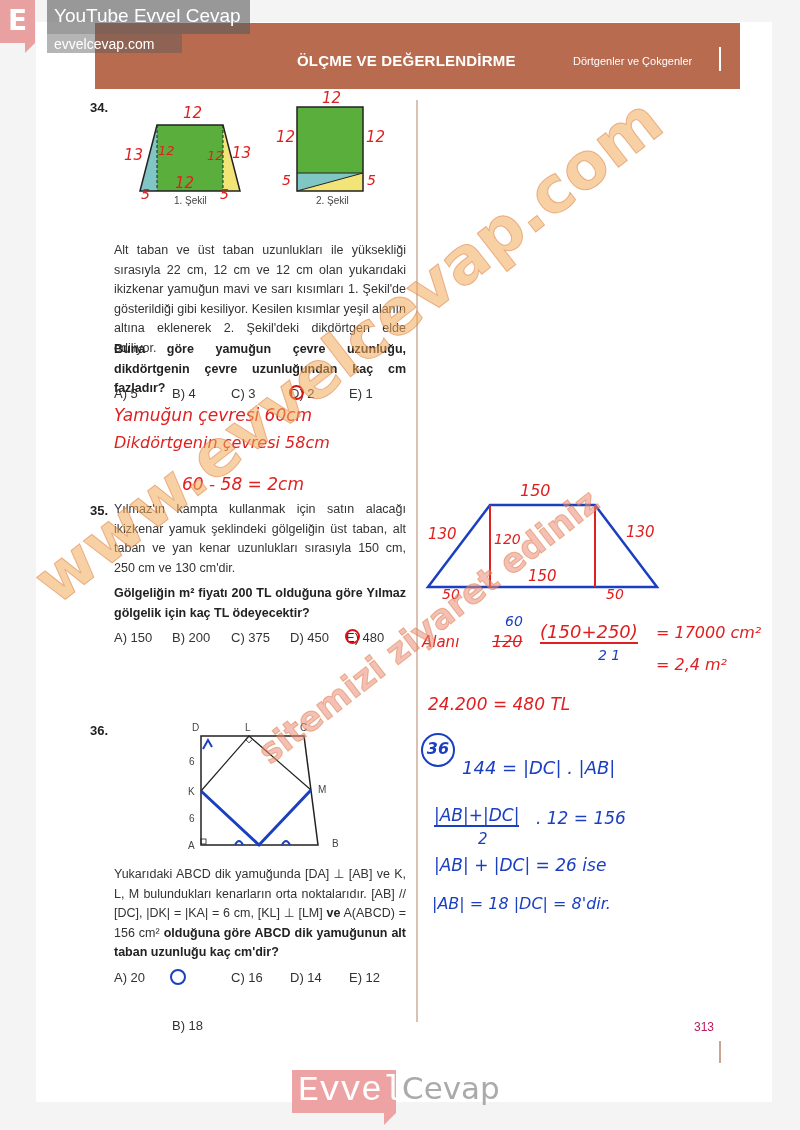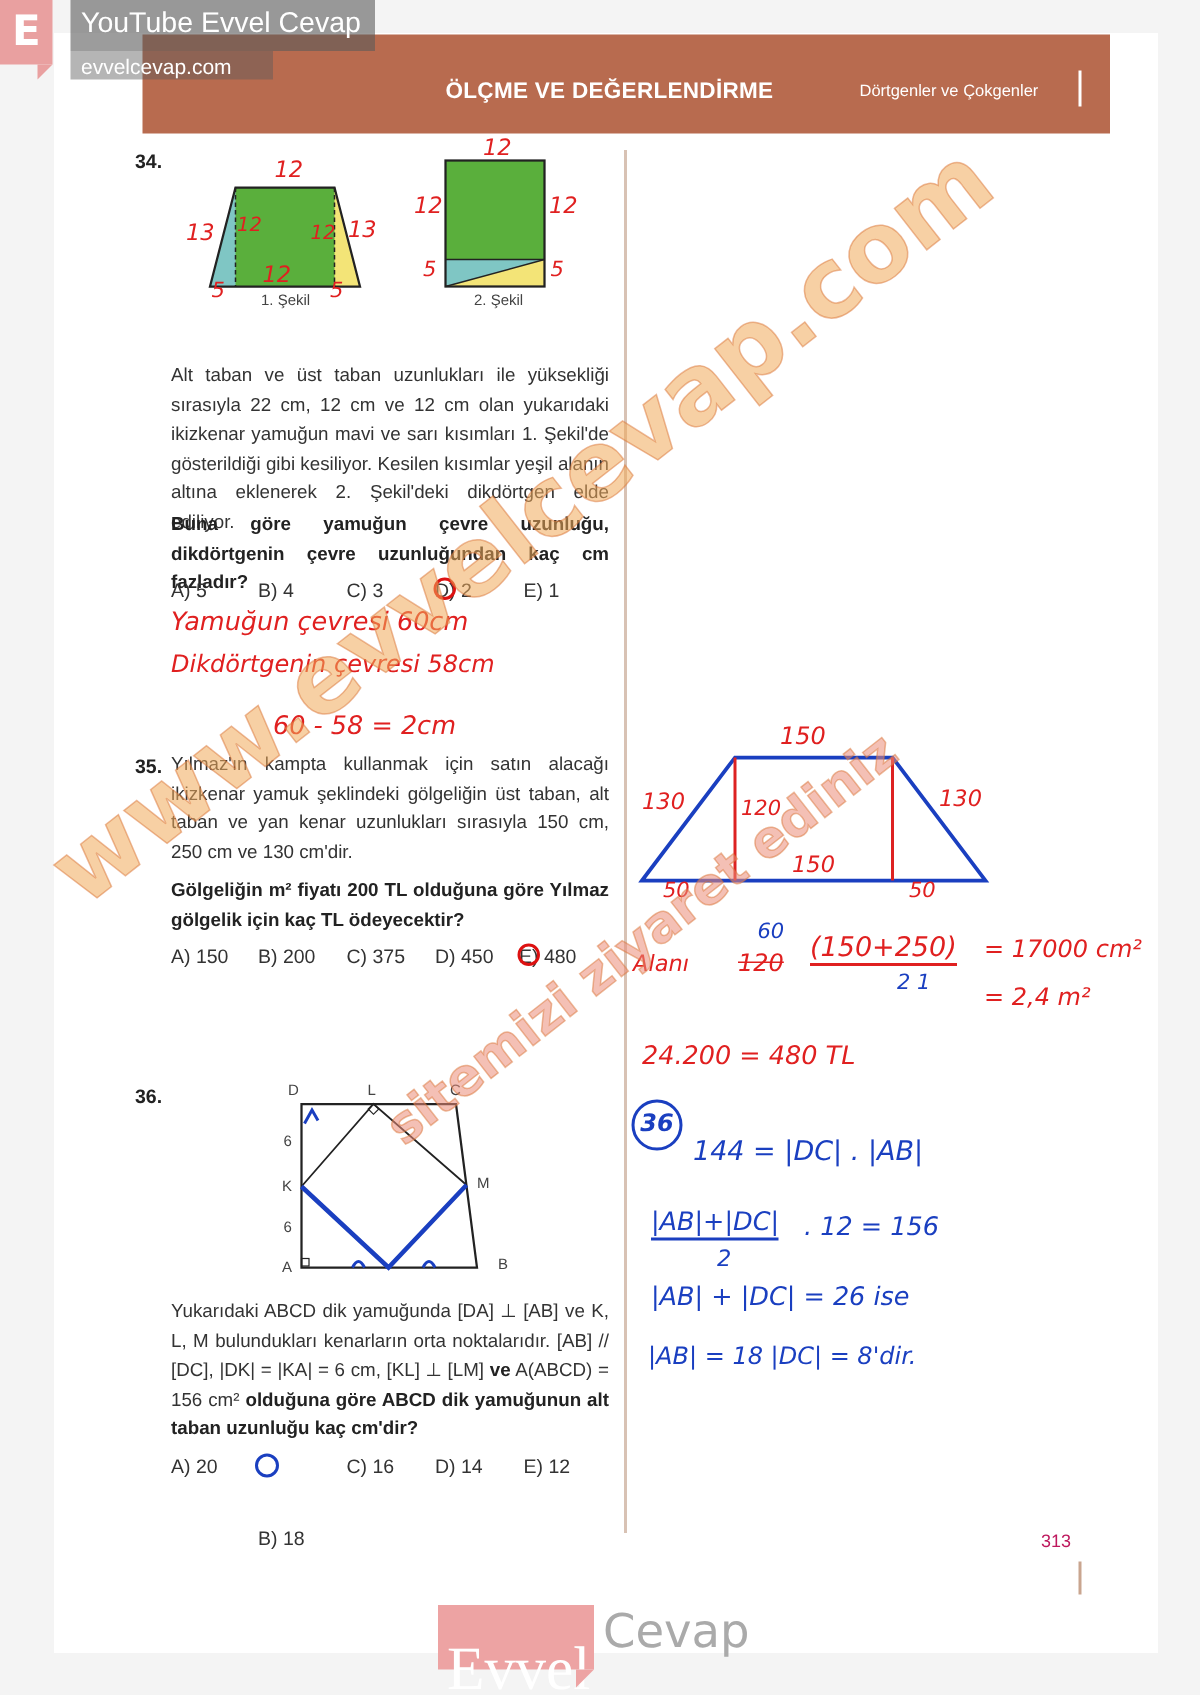--- a/index.html
+++ b/index.html
@@ -23,21 +23,21 @@
   .qtext b { color: #222; }
   .opt { position: relative; }
   .circ-red { position: absolute; border: 2px solid #d11; border-radius: 50%; width: 15px; height: 15px; }
   .circ-blue { position: absolute; border: 2px solid #1a3fc0; border-radius: 50%; width: 16px; height: 16px; }
   .hand-red { position: absolute; color: #e02020; font-family: "DejaVu Sans", sans-serif; font-style: italic; }
   .hand-blue { position: absolute; color: #1a3fc0; font-family: "DejaVu Sans", sans-serif; font-style: italic; }
   .caption { position: absolute; font-size: 10px; color: #444; }
   .pagenum { position: absolute; left: 694px; top: 1020px; font-size: 12px; color: #be185d; }
   .pagenum-rule { position: absolute; left: 719px; top: 1041px; width: 2px; height: 22px; background: #c9a58f; }
   .footer-logo { position: absolute; left: 292px; top: 1070px; }
-  .footer-evvel { position: absolute; left: 0; top: 0; width: 104px; height: 43px; background: #eda3a3; color: #fff; font-size: 41px; padding: 18px 6px; font-family: Liberation Serif, serif; }
+  .footer-evvel { position: absolute; left: 0; top: 0; width: 104px; height: 43px; background: #eda3a3; color: #fff; font-size: 35px; padding: 1px 6px; font-family: Liberation Mono, monospace; }
   .footer-tail { position: absolute; left: 92px; top: 43px; border-left: 12px solid #eda3a3; border-bottom: 12px solid transparent; }
   .footer-cevap { position: absolute; left: 110px; top: 0; color: #aaa; font-size: 31px; font-family: "DejaVu Sans", sans-serif; }
   .watermark { position: absolute; font-weight: bold; font-family: "DejaVu Sans", sans-serif; color: rgba(240,170,90,0.55); -webkit-text-stroke: 1px rgba(220,120,60,0.5); white-space: nowrap; pointer-events: none; }
   .wm1 { left: 20px; top: 560px; font-size: 64px; transform: rotate(-38deg); transform-origin: left top; }
   .wm2 { left: 250px; top: 740px; font-size: 34px; color: rgba(235,140,120,0.55); transform: rotate(-38deg); transform-origin: left top; }
   svg { position: absolute; overflow: visible; }
 </style>
 </head>
 <body>
 

